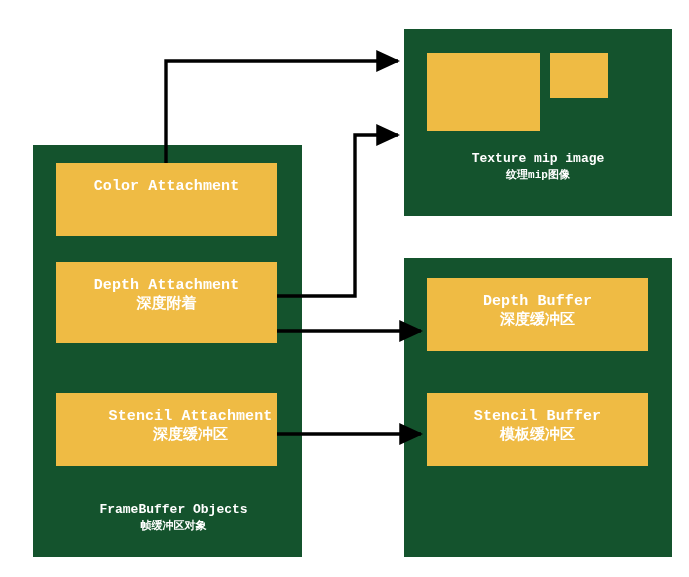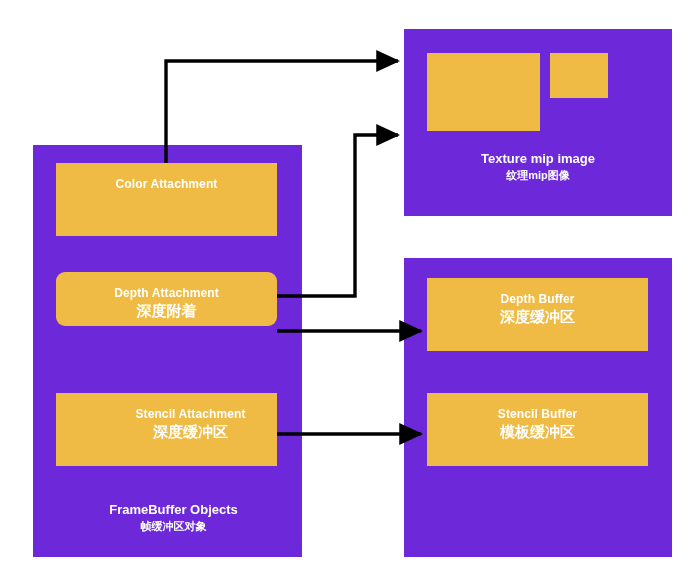--- a/index.html
+++ b/index.html
@@ -3,30 +3,30 @@
 <meta charset="utf-8">
 <style>
   html,body{margin:0;padding:0;background:#ffffff;}
   body{
     width:689px;height:577px;
     font-family:"Liberation Sans","DejaVu Sans",sans-serif;
     overflow:hidden;
   }
   #canvas{position:relative;width:689px;height:577px;background:#ffffff;}
 
-  .panel{position:absolute;background:#6d28d9;}
+  .panel{position:absolute;background:#14532d;font-family:Liberation Mono, monospace;}
   .inner-box{position:absolute;background:#EFBB44;}
 
   .box-label{
     position:absolute;left:0;right:0;
     text-align:center;color:#FFFFFF;
     font-weight:bold;line-height:1.28;
     pointer-events:none;
   }
-  .box-label .en{display:block;font-size:12px;letter-spacing:.1px;}
+  .box-label .en{display:block;font-size:15px;letter-spacing:.1px;}
   .box-label .zh{display:block;font-size:15px;}
 
   .panel-caption{
     position:absolute;left:0;right:0;
     text-align:center;color:#FFFFFF;font-weight:bold;line-height:1.3;
   }
   .panel-caption .en{display:block;font-size:13px;}
   .panel-caption .zh{display:block;font-size:11px;}
 
   svg.arrows{position:absolute;left:0;top:0;width:689px;height:577px;overflow:visible;}
@@ -37,21 +37,21 @@
 <div id="canvas">
 
   <div class="panel" style="left:33px;top:145px;width:269px;height:412px;">
 
     <div class="inner-box" style="left:23px;top:18px;width:221px;height:73px;">
       <div class="box-label" style="top:14px;">
         <span class="en">Color Attachment</span>
       </div>
     </div>
 
-    <div class="inner-box" style="left:23px;top:127px;width:221px;height:54px;border-radius:9px;">
+    <div class="inner-box" style="left:23px;top:117px;width:221px;height:81px;">
       <div class="box-label" style="top:14px;">
         <span class="en">Depth Attachment</span>
         <span class="zh">深度附着</span>
       </div>
     </div>
 
     <div class="inner-box" style="left:23px;top:248px;width:221px;height:73px;">
       <div class="box-label" style="top:14px;padding-left:48px;">
         <span class="en">Stencil Attachment</span>
         <span class="zh">深度缓冲区</span>

